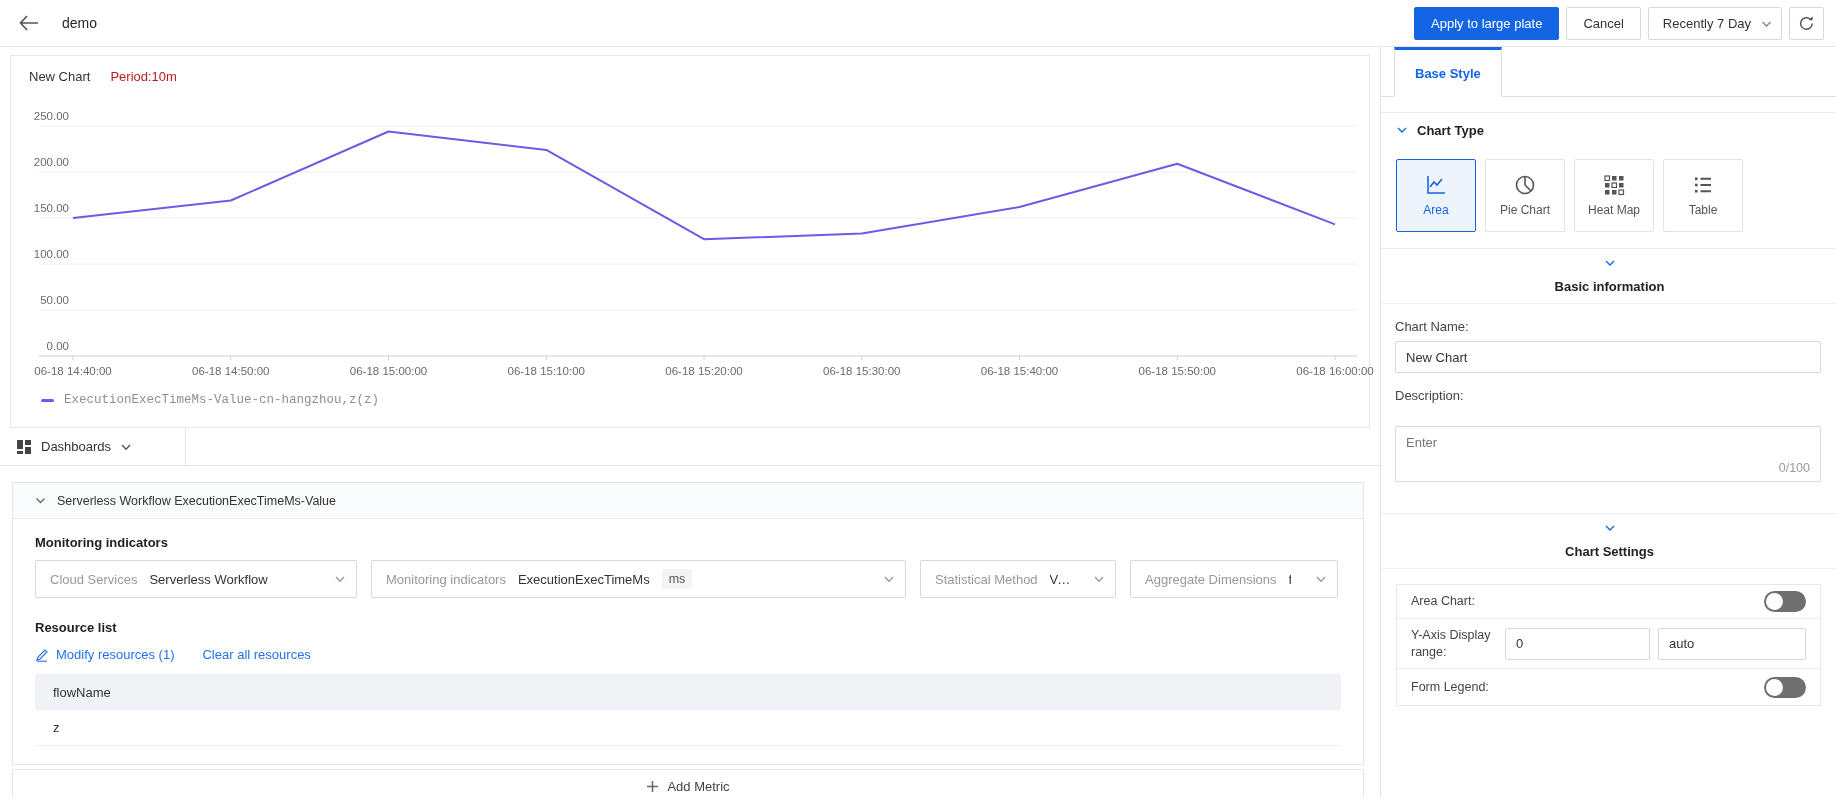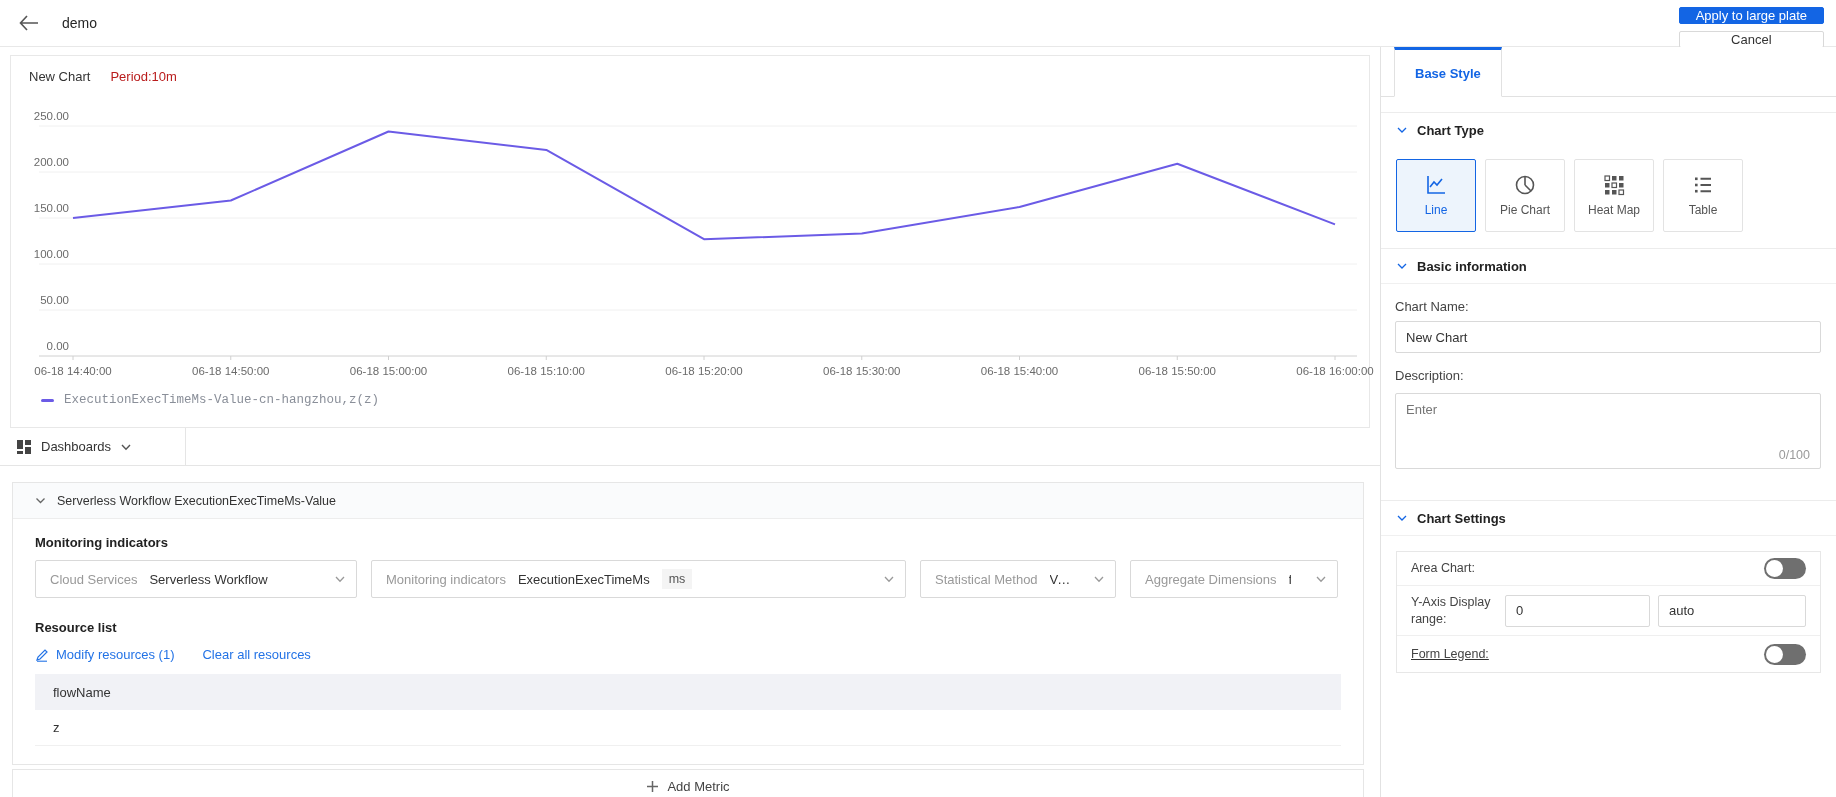--- a/index.html
+++ b/index.html
@@ -4,21 +4,21 @@
 <style>
   * { margin:0; padding:0; box-sizing:border-box; }
   html,body { width:1836px; height:797px; overflow:hidden; background:#fff;
     font-family:"Liberation Sans", sans-serif; color:#333; font-size:13px; }
 
   
   .topbar { position:absolute; left:0; top:0; width:1836px; height:47px;
     border-bottom:1px solid #e8e8e8; background:#fff; display:flex; align-items:center; }
   .back-btn { margin-left:18px; width:24px; height:24px; cursor:pointer; display:flex; align-items:center; }
   .page-title { margin-left:20px; font-size:14px; color:#262626; }
-  .topbar-right { position:absolute; right:12px; top:7px; display:flex; gap:7px; height:33px;flex-direction:column; }
+  .topbar-right { position:absolute; right:12px; top:7px; display:flex; gap:7px; height:33px; }
   .btn { height:33px; border:1px solid #d9d9d9; background:#fff; border-radius:2px;
     font-size:13px; color:#333; display:flex; align-items:center; justify-content:center;
     padding:0 16px; cursor:pointer; white-space:nowrap; }
   .btn-primary { background:#1365e4; border-color:#1365e4; color:#fff; }
   .btn-select { padding:0 10px 0 14px; gap:10px; }
   .btn-icon { width:35px; padding:0; }
 
   .chev { width:10px; height:10px; display:inline-block; }
   .chev svg, .icon svg { display:block; }
 
@@ -75,43 +75,43 @@
   .panel { position:absolute; left:1380px; top:47px; width:456px; height:750px;
     border-left:1px solid #e2e2e2; background:#fff; }
   .tabbar { height:50px; border-bottom:1px solid #e1e1e1; display:flex; align-items:stretch; padding-left:13px; }
   .tab-active { border:1px solid #e1e1e1; border-top:3px solid #1365e4; border-bottom:1px solid #fff;
     margin-bottom:-1px; background:#fff; color:#1365e4; font-weight:bold; font-size:13px;
     display:flex; align-items:center; padding:0 20px; cursor:pointer; }
 
   .section { margin:15px 0 0 0; border-top:1px solid #ececec; padding:0 14px; }
   .section-head { display:flex; align-items:center; gap:10px; padding:10px 0 9px 2px; cursor:pointer; }
   .section-title { font-weight:bold; font-size:13px; color:#222; }
-  .section-head.ruled { border-bottom:1px solid #f0f0f0; margin:0 -14px; padding-left:16px; padding-right:14px; }
+  .section-head.ruled { border-bottom:1px solid #f0f0f0; margin:0 -14px; padding-left:16px; padding-right:14px;flex-direction:column; }
 
   .type-cards { display:flex; gap:9px; margin:12px 0 16px 1px; }
   .type-card { width:80px; height:73px; border:1px solid #e3e3e3; border-radius:2px;
     display:flex; flex-direction:column; align-items:center; justify-content:center; gap:7px;
     cursor:pointer; color:#555; font-size:12px; background:#fff; }
   .type-card.selected { border:1px solid #1365e4; background:#edf4fc; color:#1365e4; }
 
   .field-label { color:#444; margin-top:15px; }
   .text-input { width:426px; height:32px; border:1px solid #d9d9d9; border-radius:2px;
     margin-top:7px; padding:0 10px; font-size:13px; color:#333; font-family:"Liberation Sans",sans-serif; }
-  .desc-wrap { position:relative; width:426px; height:76px; border:1px solid #d9d9d9;
-    border-radius:2px; margin-top:10px; background:#fff; }
+  .desc-wrap { position:relative; width:426px; height:56px; border:1px solid #d9d9d9;
+    border-radius:2px; margin-top:23px; background:#fff; }
   .desc-wrap textarea { width:100%; height:100%; border:0; resize:none; outline:none;
     padding:8px 10px; font-size:13px; font-family:"Liberation Sans",sans-serif; background:transparent; }
   .char-counter { position:absolute; right:10px; bottom:6px; color:#9a9a9a; font-size:12.5px; }
   .basic-bottom-gap { height:16px; }
 
   .settings-box { margin:15px 1px 14px 1px; border:1px solid #e7e7e7; }
   .settings-row { display:flex; align-items:center; padding:0 14px; border-bottom:1px solid #efefef; }
   .settings-row:last-child { border-bottom:0; }
   .settings-row .rlabel { color:#444; width:100px; line-height:1.35; font-size:12.5px; }
-  .r1 { height:34px; } .r2 { height:50px; } .r3 { height:36px;text-decoration:underline; }
+  .r1 { height:34px; } .r2 { height:50px; } .r3 { height:36px; }
   .spring { flex:1; }
   .toggle { width:42px; height:21px; border-radius:11px; background:#6f6f6f; position:relative; cursor:pointer; }
   .toggle .knob { position:absolute; left:2px; top:2px; width:17px; height:17px; border-radius:50%; background:#fff; }
   .range-input { height:32px; border:1px solid #d9d9d9; border-radius:2px; padding:0 10px;
     font-size:13px; color:#333; font-family:"Liberation Sans",sans-serif; }
   .range-min { width:145px; margin-left:12px; }
   .range-max { width:148px; margin-left:8px; }
 </style>
 </head>
 <body>
@@ -305,21 +305,21 @@
           </svg>
       </span>
       <span class="section-title">Chart Type</span>
     </div>
     <div class="type-cards">
       <div class="type-card selected">
         <svg width="22" height="22" viewBox="0 0 22 22">
           <path d="M3 2 V19 H20" stroke="#1365e4" stroke-width="1.6" fill="none"></path>
           <path d="M5 13 L9 8 L12 11 L17 5" stroke="#1365e4" stroke-width="1.6" fill="none"></path>
         </svg>
-        <span>Line</span>
+        <span>Area</span>
       </div>
       <div class="type-card">
         <svg width="22" height="22" viewBox="0 0 22 22">
           <circle cx="11" cy="11" r="8.5" fill="none" stroke="#555" stroke-width="1.6"></circle>
           <path d="M11 11 V2.5 M11 11 L17 17" stroke="#555" stroke-width="1.6" fill="none"></path>
         </svg>
         <span>Pie Chart</span>
       </div>
       <div class="type-card">
         <svg width="22" height="22" viewBox="0 0 22 22">

